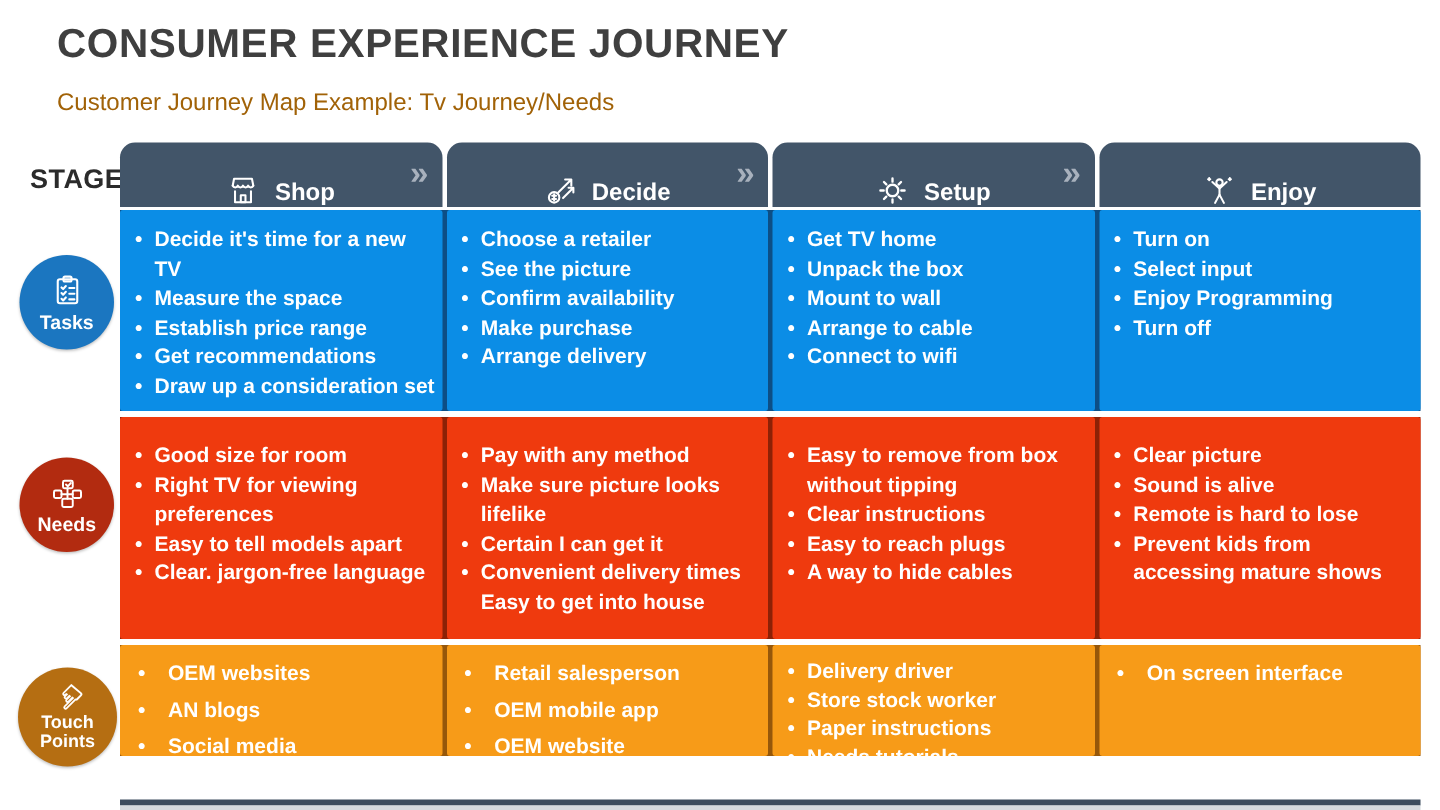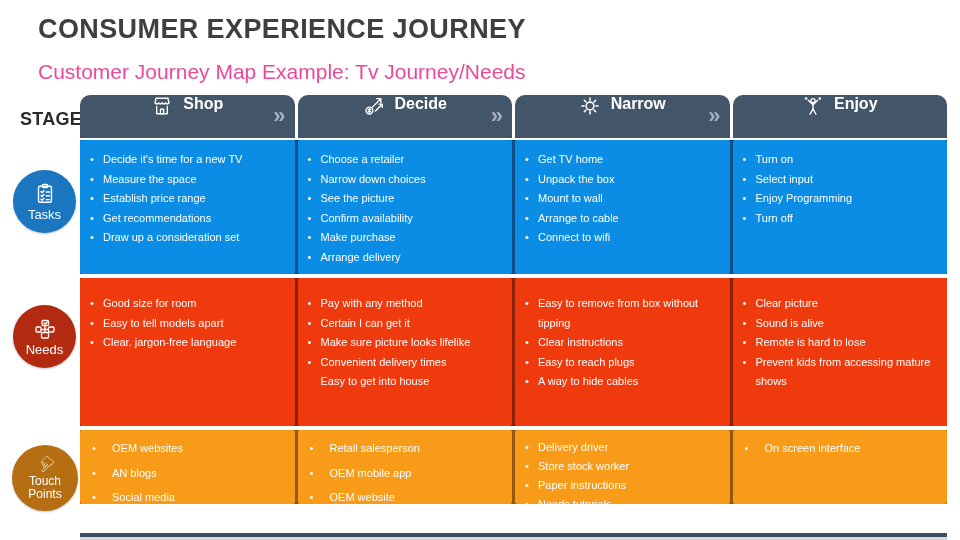--- a/index.html
+++ b/index.html
@@ -5,66 +5,66 @@
   html,body{margin:0;padding:0;}
   body{
     width:960px;height:540px;position:relative;overflow:hidden;background:#ffffff;
     font-family:"Liberation Sans", sans-serif;
   }
   .title{
     position:absolute;left:38px;top:14px;font-size:27px;font-weight:bold;
     color:#3f3f3f;letter-spacing:.4px;
   }
   .subtitle{
-    position:absolute;left:38px;top:60px;font-size:21px;color:#ec4899;
+    position:absolute;left:38px;top:60px;font-size:16px;color:#a16207;
   }
   .stage{
     position:absolute;left:20px;top:109px;font-size:18px;font-weight:bold;color:#2b2b2b;letter-spacing:.3px;
   }
   .row{
     position:absolute;left:80px;width:867px;display:grid;
     grid-template-columns:repeat(4,1fr);grid-gap:3px;gap:3px;
   }
   .header-row{top:95px;height:43px;}
   .tab{
     background:#425569;border-radius:10px 10px 0 0;position:relative;
-    display:flex;align-items:flex-start;justify-content:center;gap:10px;
+    display:flex;align-items:flex-end;justify-content:center;gap:10px;
     color:#ffffff;font-weight:bold;font-size:16px;
   }
   .tab .hicon{display:flex;align-items:center;}
   .tab .chev{
     position:absolute;right:9px;top:50%;transform:translateY(-54%);
     color:#a8b1bd;font-size:22px;font-weight:bold;
   }
   .tasks-row{top:140px;height:134px;background:#0d4e85;}
   .needs-row{top:278px;height:148px;background:#8c2106;}
   .touch-row{top:430px;height:74px;background:#96570a;}
   .tasks-row .cell{background:#0b8de6;}
   .needs-row .cell{background:#ef3a0e;}
   .touch-row .cell{background:#f79b18;}
   ul.cell{
     margin:0;list-style:none;padding:10px 4px 0 10px;border-radius:2px;overflow:hidden;
   }
   .needs-row ul.cell{padding-top:16px;}
   .touch-row ul.cell{padding-top:9px;}
   li{
     position:relative;padding-left:13px;color:#ffffff;
-    font-size:11px;font-weight:normal;line-height:19.5px;
+    font-size:14px;font-weight:bold;line-height:19.5px;
   }
   li::before{content:"\2022";position:absolute;left:0;top:0;}
   li.cont::before{content:"";}
   .touch-row li{padding-left:22px;margin-bottom:5px;}
   .touch-row li::before{left:2px;}
   .touch-row ul.tight{padding-top:8px;}
   .touch-row ul.tight li{padding-left:13px;margin-bottom:0;line-height:19px;}
   .touch-row ul.tight li::before{left:0;}
   .badge{
     position:absolute;border-radius:50%;color:#ffffff;text-align:center;
     display:flex;flex-direction:column;align-items:center;justify-content:center;
-    font-weight:normal;box-shadow:0 1px 2px rgba(0,0,0,.25);
+    font-weight:bold;box-shadow:0 1px 2px rgba(0,0,0,.25);
   }
   .badge .blabel{font-size:13px;line-height:13px;margin-top:2px;}
   #badge-tasks{left:13px;top:170px;width:63px;height:63px;background:#1b76c0;}
   #badge-needs{left:13px;top:305px;width:63px;height:63px;background:#b22b10;align-items:center;}
   #badge-touch{left:12px;top:445px;width:66px;height:66px;background:#b56e12;}
   #badge-touch .blabel{font-size:12px;line-height:13px;width:46px;}
   #badge-touch .bicon{font-size:21px;line-height:18px;transform:rotate(135deg);display:inline-block;}
   .bottom-bar{
     position:absolute;left:80px;top:533px;width:867px;height:4px;background:#3c4c5e;
   }
@@ -106,21 +106,21 @@
     <span class="chev">»</span>
   </div>
   <div class="tab">
     <span class="hicon">
       <svg width="22" height="22" viewBox="0 0 24 24" fill="none" stroke="#ffffff" stroke-width="1.7" stroke-linecap="round">
         <circle cx="12" cy="12" r="4.2"></circle>
         <path d="M12 3.2 V5.6 M12 18.4 V20.8 M3.2 12 H5.6 M18.4 12 H20.8"></path>
         <path d="M5.8 5.8 L7.5 7.5 M16.5 16.5 L18.2 18.2 M5.8 18.2 L7.5 16.5 M16.5 7.5 L18.2 5.8"></path>
       </svg>
     </span>
-    <span class="hlabel">Narrow</span>
+    <span class="hlabel">Setup</span>
     <span class="chev">»</span>
   </div>
   <div class="tab">
     <span class="hicon">
       <svg width="22" height="22" viewBox="0 0 24 24" fill="none" stroke="#ffffff" stroke-width="1.5" stroke-linecap="round" stroke-linejoin="round">
         <circle cx="12" cy="6.2" r="2.3"></circle>
         <path d="M12 8.8 V15"></path>
         <path d="M12 10.5 L6.8 5.8 M12 10.5 L17.2 5.8"></path>
         <path d="M12 15 L8.8 21 M12 15 L15.2 21"></path>
         <path d="M4.5 3 v1.6 M3.7 3.8 h1.6 M19.5 3 v1.6 M18.7 3.8 h1.6"></path>
@@ -133,21 +133,20 @@
 <div class="row tasks-row">
   <ul class="cell">
     <li>Decide it's time for a new TV</li>
     <li>Measure the space</li>
     <li>Establish price range</li>
     <li>Get recommendations</li>
     <li>Draw up a consideration set</li>
   </ul>
   <ul class="cell">
     <li>Choose a retailer</li>
-    <li>Narrow down choices</li>
     <li>See the picture</li>
     <li>Confirm availability</li>
     <li>Make purchase</li>
     <li>Arrange delivery</li>
   </ul>
   <ul class="cell">
     <li>Get TV home</li>
     <li>Unpack the box</li>
     <li>Mount to wall</li>
     <li>Arrange to cable</li>
@@ -157,27 +156,28 @@
     <li>Turn on</li>
     <li>Select input</li>
     <li>Enjoy Programming</li>
     <li>Turn off</li>
   </ul>
 </div>
 
 <div class="row needs-row">
   <ul class="cell">
     <li>Good size for room</li>
+    <li>Right TV for viewing preferences</li>
     <li>Easy to tell models apart</li>
     <li>Clear. jargon-free language</li>
   </ul>
   <ul class="cell">
     <li>Pay with any method</li>
+    <li>Make sure picture looks lifelike</li>
     <li>Certain I can get it</li>
-    <li>Make sure picture looks lifelike</li>
     <li>Convenient delivery times</li>
     <li class="cont">Easy to get into house</li>
   </ul>
   <ul class="cell">
     <li>Easy to remove from box without tipping</li>
     <li>Clear instructions</li>
     <li>Easy to reach plugs</li>
     <li>A way to hide cables</li>
   </ul>
   <ul class="cell">

